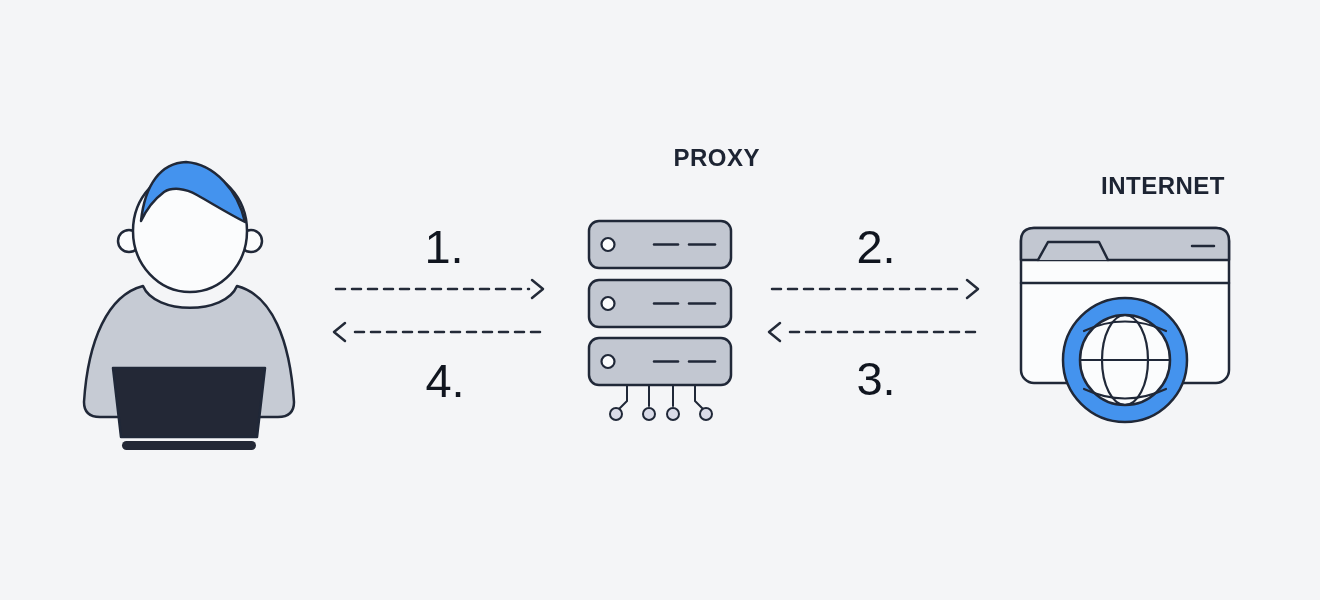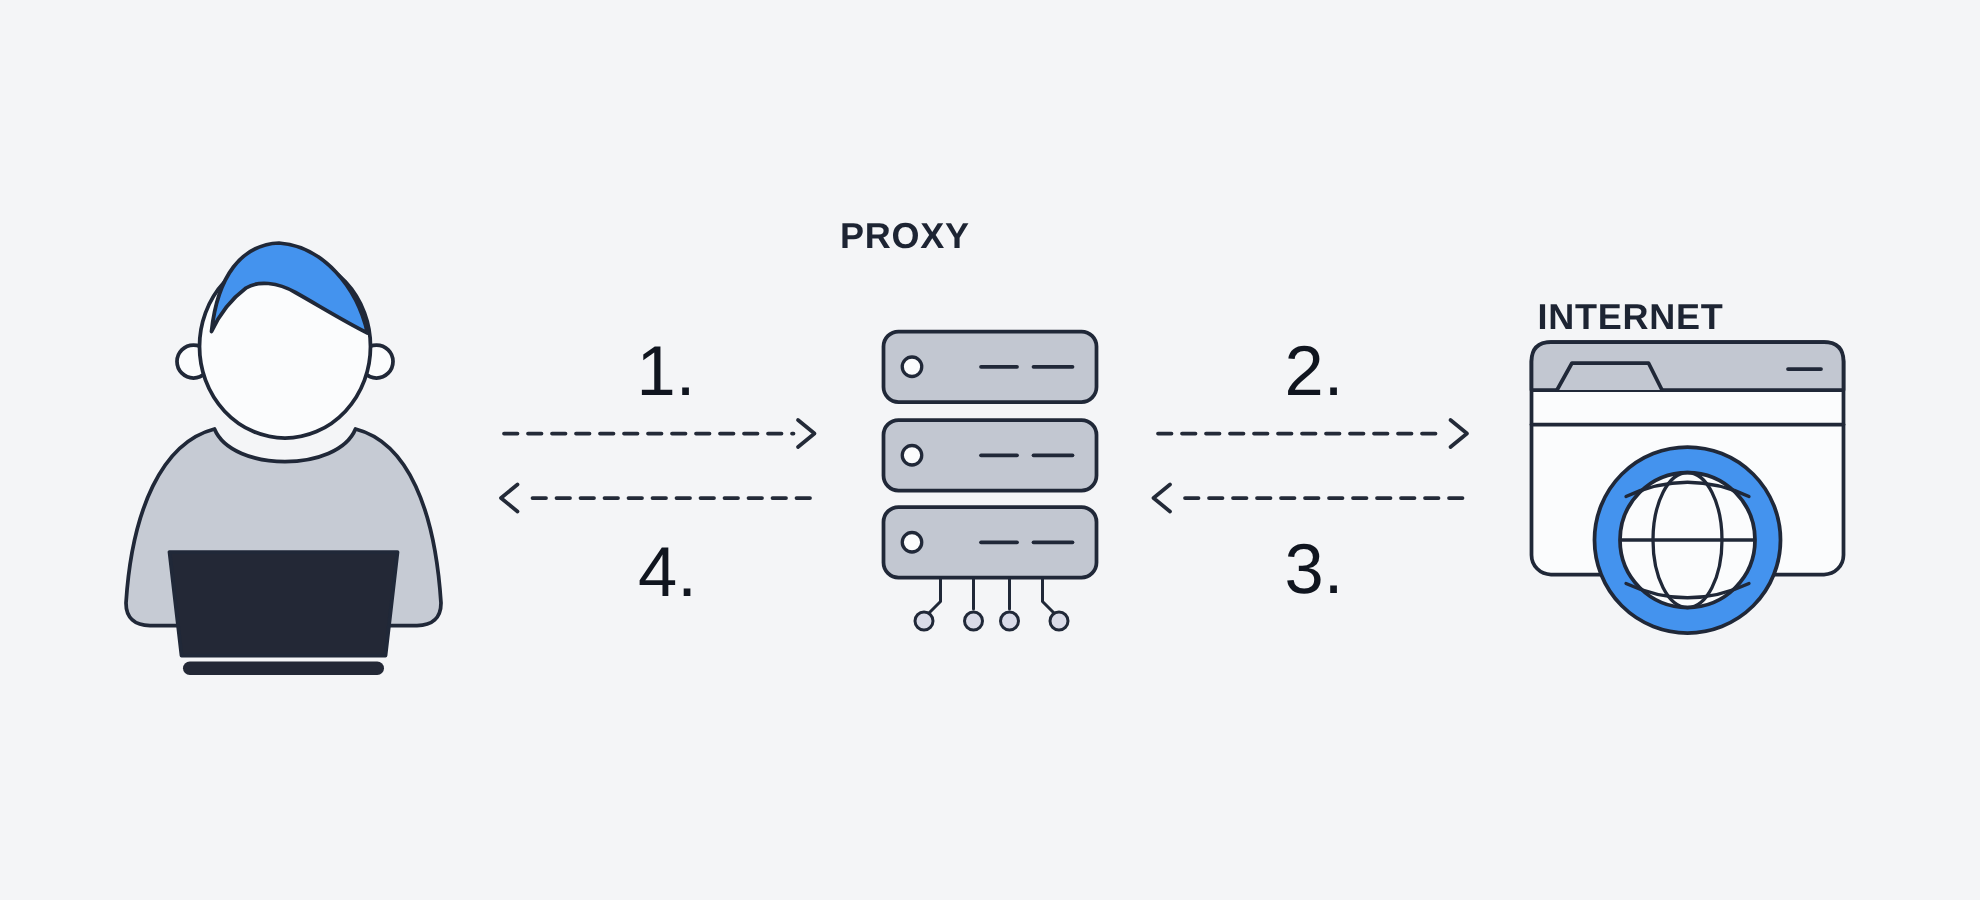--- a/index.html
+++ b/index.html
@@ -16,39 +16,39 @@
     font-family: "Liberation Sans", sans-serif;
   }
   .diagram-svg {
     position: absolute;
     left: 0;
     top: 0;
   }
   .node-label {
     position: absolute;
     width: 200px;
-    text-align: left;
+    text-align: right;
     font-size: 24px;
     font-weight: bold;
     letter-spacing: 0.5px;
     line-height: 31px;
     color: #1d2433;
   }
   .node-label .line { display: block; }
   .step-label {
     position: absolute;
     width: 100px;
     text-align: center;
     font-size: 47px;
     font-weight: 400;
     line-height: 56px;
     color: #10151f;
   }
   #proxy-label   { left: 560px;  top: 142px; }
-  #internet-label{ left: 1025px; top: 196px; }
+  #internet-label{ left: 1025px; top: 170px; }
   #step-1 { left: 394px; top: 219px; }
   #step-4 { left: 395px; top: 353px; }
   #step-2 { left: 826px; top: 219px; }
   #step-3 { left: 826px; top: 351px; }
 </style>
 </head>
 <body>
 
 <div class="canvas">
 

